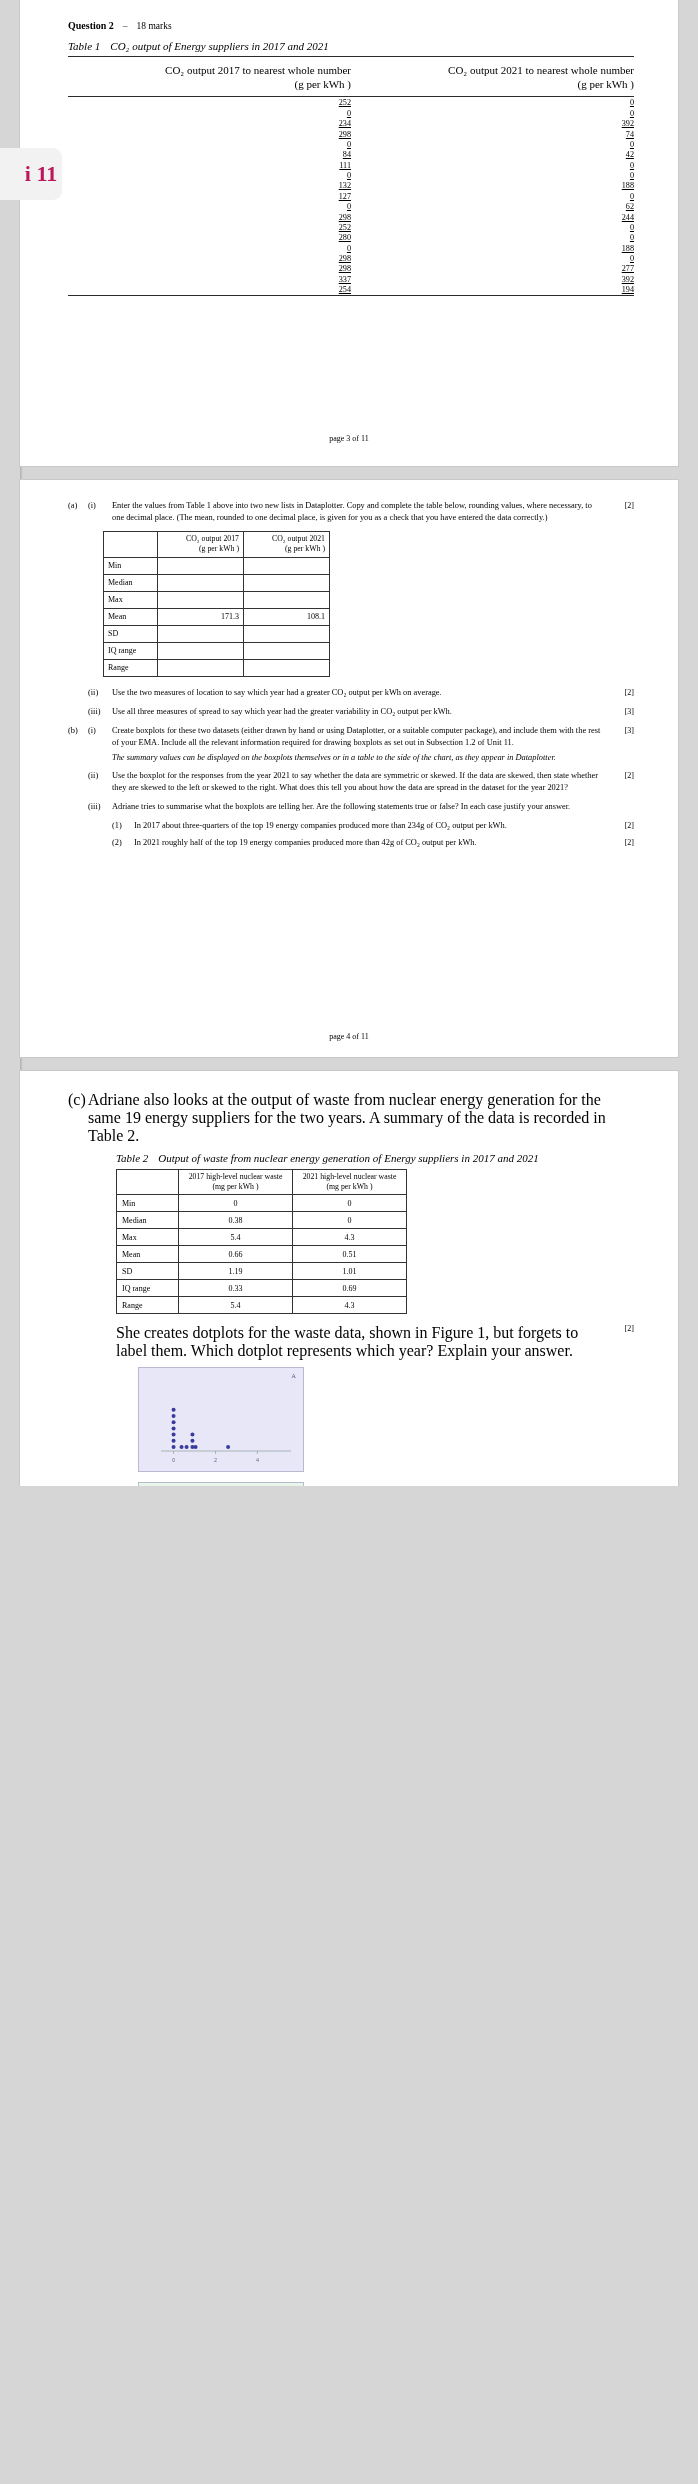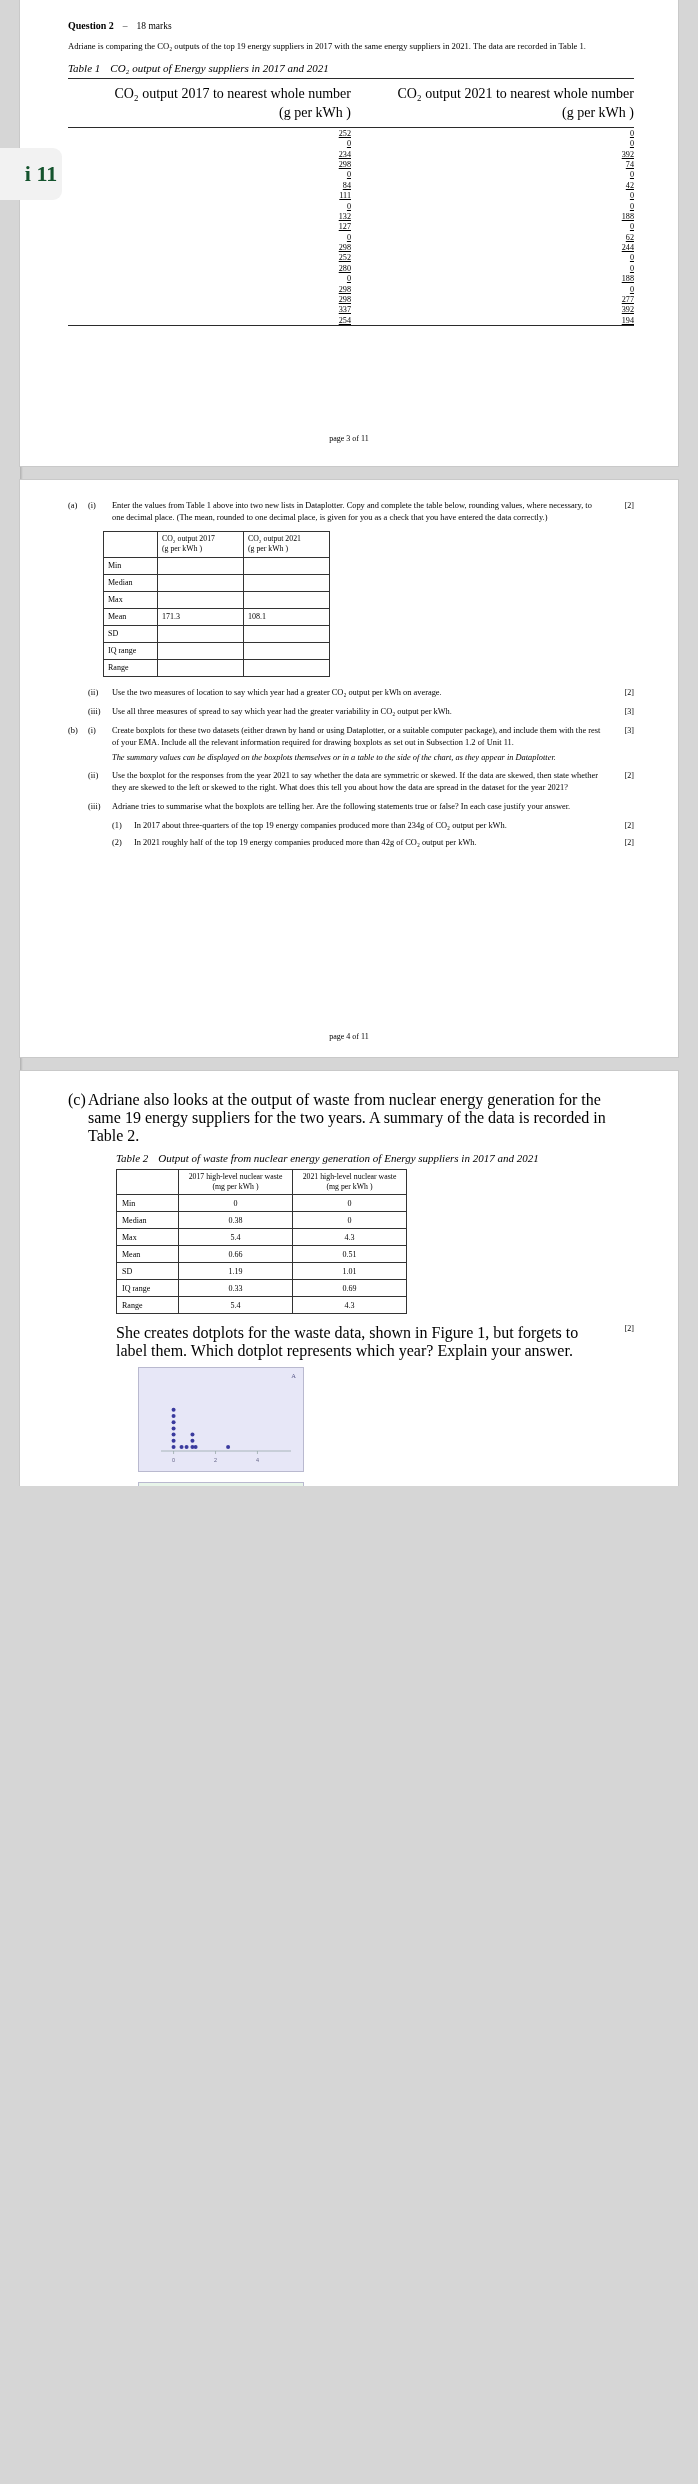--- a/index.html
+++ b/index.html
@@ -33,21 +33,21 @@
   .tbl-caption { font-style: italic; font-size: 11px; margin: 0 0 4px 0; }
   .tbl-caption .lbl { padding-right: 10px; }
 
   
   table.bk { border-collapse: collapse; width: 100%; font-size: 8.2px; }
   table.bk .toprule td { border-top: 1.1px solid #2b2b2b; height: 1px; padding: 0; }
   table.bk .midrule td { border-top: 0.7px solid #2b2b2b; height: 1px; padding: 0; }
   table.bk .botrule td { border-top: 0.7px solid #2b2b2b; height: 1px; padding: 0; }
   table.bk th {
     font-weight: normal; text-align: right; vertical-align: bottom;
-    padding: 5px 0 4px 0; font-size: 14px; line-height: 1.35;
+    padding: 5px 0 4px 0; font-size: 11px; line-height: 1.35;
   }
   table.bk td.num { text-align: right; padding: 0.7px 0; font-size: 8.2px; text-decoration: underline; }
   .col-a { width: 50%; padding-right: 4px; }
   .col-b { width: 50%; padding-right: 0px; }
 
   .pagefoot { text-align: center; font-size: 8px; padding: 0 0 16px 0; }
 
   
   .plist { font-size: 8.4px; line-height: 1.42; }
   .prow { display: flex; margin-bottom: 7px; }
@@ -61,21 +61,21 @@
   .sn { flex: 0 0 22px; }
 
   
   table.grid { border-collapse: collapse; font-size: 8px; margin: 6px 0 10px 35px; }
   table.grid td, table.grid th {
     border: 0.7px solid #333; font-weight: normal;
     height: 17px; padding: 2px 4px; vertical-align: middle;
   }
   table.grid .hcell { text-align: center; line-height: 1.3; font-size: 7.8px; height: 26px; }
   table.grid .lcell { text-align: left; width: 54px; }
-  table.grid .vcell { text-align: left; width: 86px; }
+  table.grid .vcell { text-align: right; width: 86px; }
 
   
   table.grid2 { border-collapse: collapse; font-size: 8px; margin: 5px 0 10px 48px; }
   table.grid2 td, table.grid2 th {
     border: 0.7px solid #333; font-weight: normal;
     height: 17px; padding: 2px 5px; vertical-align: middle;
   }
   table.grid2 .hcell { text-align: center; line-height: 1.3; font-size: 7.8px; height: 19px; }
   table.grid2 .lcell { text-align: left; width: 62px; }
   table.grid2 .vcell { text-align: center; width: 114px; }
@@ -84,21 +84,21 @@
   .plot { position: relative; margin: 0 0 10px 70px; border: 1px solid #b9b9cf; }
   .plot .plabel { position: absolute; right: 7px; top: 4px; font-size: 6.5px; color: #5a5a8a; }
   .plot svg { display: block; }
 
   .sidetab {
     position: absolute; left: 0; top: 148px;
     width: 62px; height: 52px; background: #f2f2f2;
     border-radius: 0 9px 9px 0;
     display: flex; align-items: center; justify-content: center;
     font-family: "Liberation Serif", serif;
-    font-size: 22px; font-weight: bold; color: #14532d;
+    font-size: 22px; font-weight: bold; color: #be185d;
     z-index: 5;
     padding-left: 20px;
   }
   .lshadow { position: absolute; left: 20px; top: 0; bottom: 0; width: 3px;
     background: linear-gradient(to right, rgba(0,0,0,0.18), rgba(0,0,0,0)); }
 </style>
 </head>
 <body>
 
 <div id="page-root">
@@ -109,21 +109,20 @@
     <span>i 11</span>
   </div>
 
   <div class="sheet" style="height:466px">
     <div class="page-inner">
 
       <div class="q-head">
         <span class="qt">Question 2</span><span class="dash">–</span><span class="marks">18 marks</span>
       </div>
 
-      <p class="para">Adriane is comparing the CO₂ outputs of the top 19 energy suppliers in 2017 with the same energy suppliers in 2021. The data are recorded in Table 1.</p>
 
       <div class="tbl-caption">
         <span class="lbl">Table 1</span><span>CO₂ output of Energy suppliers in 2017 and 2021</span>
       </div>
 
       <table class="bk">
         <tbody>
             <tr class="toprule">
               <td colspan="2"></td>
             </tr>

